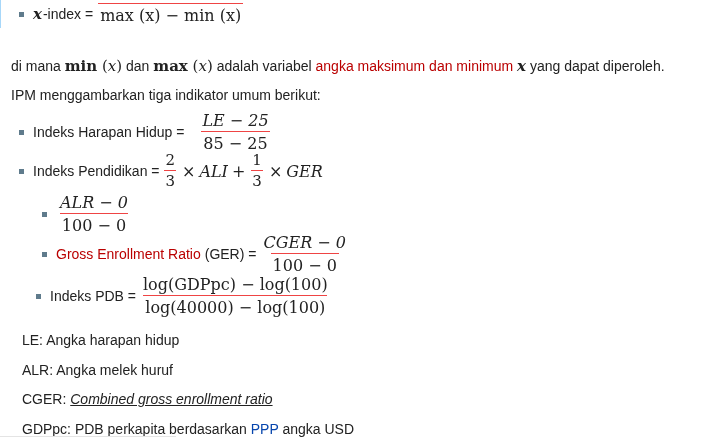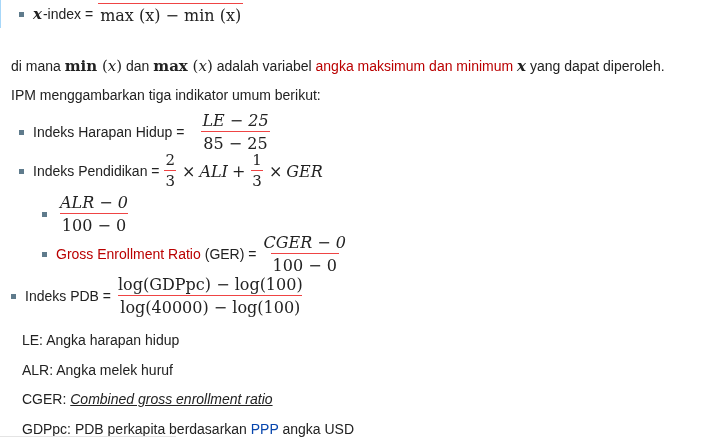--- a/index.html
+++ b/index.html
@@ -107,21 +107,21 @@
 <div class="row" style="left:42px; top:233px;">
   <span class="bullet"></span>
   <span class="link-red">Gross Enrollment Ratio</span>
   <span style="margin-left:4px; margin-right:3px;">(GER) =</span>
   <span class="frac">
     <span class="num mi">CGER − 0</span>
     <span class="den">100 − 0</span>
   </span>
 </div>
 
-<div class="row" style="left:11px; top:275px;">
+<div class="row" style="left:36px; top:275px;">
   <span class="bullet"></span>
   <span style="margin-right:3px;">Indeks PDB =</span>
   <span class="frac">
     <span class="num">log(GDPpc) − log(100)</span>
     <span class="den">log(40000) − log(100)</span>
   </span>
 </div>
 
 <div class="note" style="top:332px;">LE: Angka harapan hidup</div>
 <div class="note" style="top:362px;">ALR: Angka melek huruf</div>

